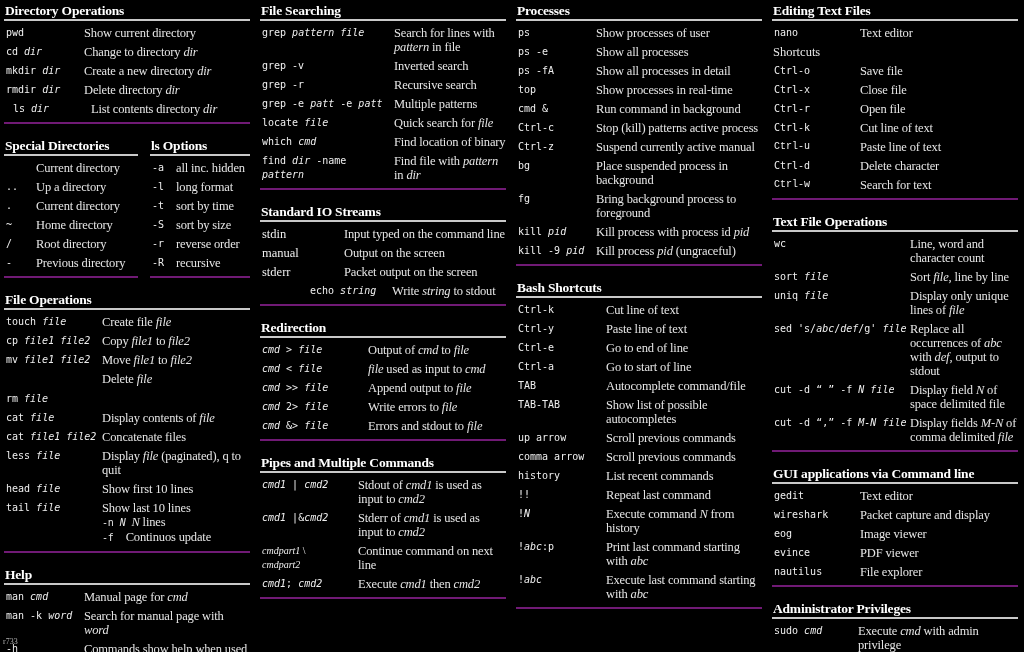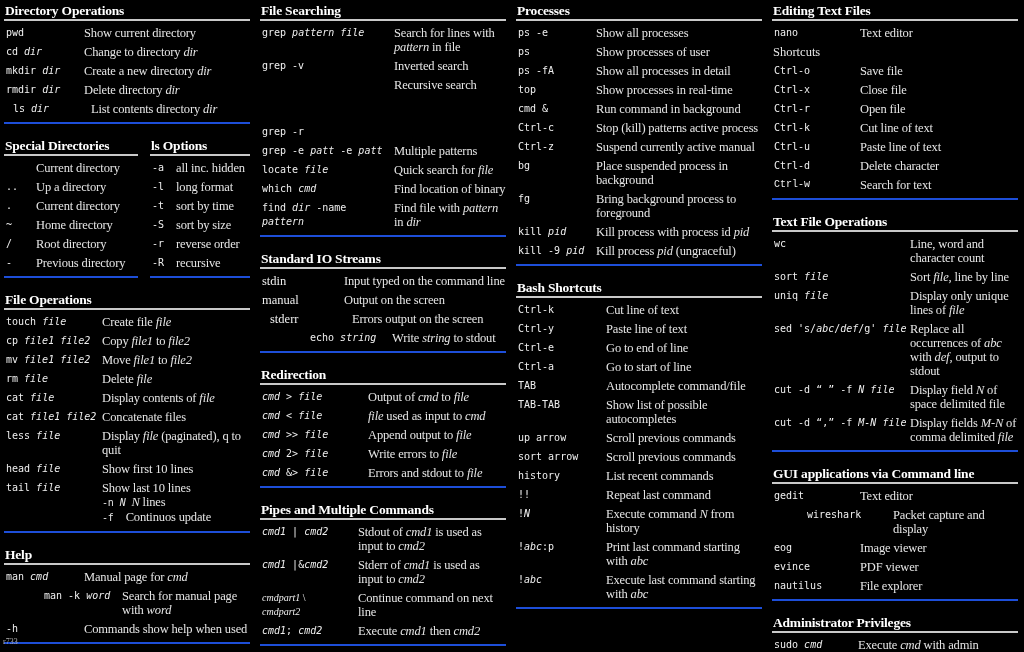--- a/index.html
+++ b/index.html
@@ -1,19 +1,19 @@
 <!DOCTYPE html>
 <html><head>
 <meta charset="utf-8">
 <style>
   html,body{margin:0;padding:0;background:#000;}
   body{width:1024px;height:652px;overflow:hidden;position:relative;color:#e6e6e6;}
   .sheet{display:flex;gap:10px;padding:2px 4px;}
   .col{width:246px;flex:none;}
-  .section{border-bottom:2px solid #1d4ed8;margin-bottom:13px;}
+  .section{border-bottom:2px solid #701a75;margin-bottom:13px;}
   .sec-title{margin:0;font-family:"Liberation Serif",serif;font-weight:bold;font-size:13.5px;line-height:15px;color:#fff;letter-spacing:-0.2px;border-bottom:2px solid #c9c9c9;padding:1px 2px 1px 1px;}
   .rows{padding:2px 0 4px;}
   .row{display:flex;align-items:flex-start;padding:2.5px 0;}
   .cmd{flex:none;font-family:"DejaVu Sans Mono",monospace;font-size:10px;line-height:14px;white-space:pre-wrap;padding-left:2px;color:#efefef;}
   .term{font-family:"Liberation Serif",serif;font-size:12.5px;}
   .desc{font-family:"Liberation Serif",serif;font-size:12.5px;line-height:14px;letter-spacing:-0.15px;flex:1;}
   .desc code,.cmd code{font-family:"DejaVu Sans Mono",monospace;font-size:10px;font-style:normal;}
   i{font-style:italic;}
   .rowlabel{font-family:"Liberation Serif",serif;font-size:12.5px;line-height:14px;padding-left:1px;}
   .split{display:flex;gap:12px;}
@@ -119,21 +119,21 @@
           </div>
           <div class="row">
             <span class="cmd" style="width: 96px;">cp <i>file1</i> <i>file2</i></span>
             <span class="desc">Copy <i>file1</i> to <i>file2</i></span>
           </div>
           <div class="row">
             <span class="cmd" style="width: 96px;">mv <i>file1</i> <i>file2</i></span>
             <span class="desc">Move <i>file1</i> to <i>file2</i></span>
           </div>
           <div class="row">
-            <span class="cmd" style="width: 96px;">rm <i>file</i></span>
+            <span class="cmd" style="width: 96px; margin-top: 20px;">rm <i>file</i></span>
             <span class="desc">Delete <i>file</i></span>
           </div>
           <div class="row">
             <span class="cmd" style="width: 96px;">cat <i>file</i></span>
             <span class="desc">Display contents of <i>file</i></span>
           </div>
           <div class="row">
             <span class="cmd" style="width: 96px;">cat <i>file1</i> <i>file2</i></span>
             <span class="desc">Concatenate files</span>
           </div>
@@ -152,21 +152,21 @@
         </div>
       </section>
       <section class="section">
         <h2 class="sec-title">Help</h2>
         <div class="rows">
           <div class="row">
             <span class="cmd" style="width: 78px;">man <i>cmd</i></span>
             <span class="desc">Manual page for <i>cmd</i></span>
           </div>
           <div class="row">
-            <span class="cmd" style="width: 78px; margin-left: 38px;">man -k <i>word</i></span>
+            <span class="cmd" style="width: 78px;">man -k <i>word</i></span>
             <span class="desc">Search for manual page with <i>word</i></span>
           </div>
           <div class="row">
             <span class="cmd" style="width: 78px;">-h</span>
             <span class="desc">Commands show help when used</span>
           </div>
         </div>
       </section>
     </div>
     <div class="col">
@@ -175,21 +175,21 @@
         <div class="rows">
           <div class="row">
             <span class="cmd" style="width: 132px;">grep <i>pattern</i> <i>file</i></span>
             <span class="desc">Search for lines with <i>pattern</i> in file</span>
           </div>
           <div class="row">
             <span class="cmd" style="width: 132px;">grep -v</span>
             <span class="desc">Inverted search</span>
           </div>
           <div class="row">
-            <span class="cmd" style="width: 132px; margin-top: 47px;">grep -r</span>
+            <span class="cmd" style="width: 132px;">grep -r</span>
             <span class="desc">Recursive search</span>
           </div>
           <div class="row">
             <span class="cmd" style="width: 132px;">grep -e <i>patt</i> -e <i>patt</i></span>
             <span class="desc">Multiple patterns</span>
           </div>
           <div class="row">
             <span class="cmd" style="width: 132px;">locate <i>file</i></span>
             <span class="desc">Quick search for <i>file</i></span>
           </div>
@@ -208,22 +208,22 @@
         <div class="rows">
           <div class="row">
             <span class="cmd term" style="width: 82px;">stdin</span>
             <span class="desc">Input typed on the command line</span>
           </div>
           <div class="row">
             <span class="cmd term" style="width: 82px;">manual</span>
             <span class="desc">Output on the screen</span>
           </div>
           <div class="row">
-            <span class="cmd term" style="width: 82px; margin-left: 8px;">stderr</span>
-            <span class="desc">Errors output on the screen</span>
+            <span class="cmd term" style="width: 82px;">stderr</span>
+            <span class="desc">Packet output on the screen</span>
           </div>
           <div class="row">
             <span class="cmd" style="width: 82px; margin-left: 48px;">echo <i>string</i></span>
             <span class="desc">Write <i>string</i> to stdout</span>
           </div>
         </div>
       </section>
       <section class="section">
         <h2 class="sec-title">Redirection</h2>
         <div class="rows">
@@ -269,28 +269,28 @@
             <span class="desc">Execute <i>cmd1</i> then <i>cmd2</i></span>
           </div>
         </div>
       </section>
     </div>
     <div class="col">
       <section class="section">
         <h2 class="sec-title">Processes</h2>
         <div class="rows">
           <div class="row">
+            <span class="cmd" style="width: 78px;">ps</span>
+            <span class="desc">Show processes of user</span>
+          </div>
+          <div class="row">
             <span class="cmd" style="width: 78px;">ps -e</span>
             <span class="desc">Show all processes</span>
           </div>
           <div class="row">
-            <span class="cmd" style="width: 78px;">ps</span>
-            <span class="desc">Show processes of user</span>
-          </div>
-          <div class="row">
             <span class="cmd" style="width: 78px;">ps -fA</span>
             <span class="desc">Show all processes in detail</span>
           </div>
           <div class="row">
             <span class="cmd" style="width: 78px;">top</span>
             <span class="desc">Show processes in real-time</span>
           </div>
           <div class="row">
             <span class="cmd" style="width: 78px;">cmd &amp;</span>
             <span class="desc">Run command in background</span>
@@ -346,21 +346,21 @@
           </div>
           <div class="row">
             <span class="cmd" style="width: 88px;">TAB-TAB</span>
             <span class="desc">Show list of possible autocompletes</span>
           </div>
           <div class="row">
             <span class="cmd" style="width: 88px;">up arrow</span>
             <span class="desc">Scroll previous commands</span>
           </div>
           <div class="row">
-            <span class="cmd" style="width: 88px;">sort arrow</span>
+            <span class="cmd" style="width: 88px;">comma arrow</span>
             <span class="desc">Scroll previous commands</span>
           </div>
           <div class="row">
             <span class="cmd" style="width: 88px;">history</span>
             <span class="desc">List recent commands</span>
           </div>
           <div class="row">
             <span class="cmd" style="width: 88px;">!!</span>
             <span class="desc">Repeat last command</span>
           </div>
@@ -400,21 +400,21 @@
           </div>
           <div class="row">
             <span class="cmd" style="width: 86px;">Ctrl-r</span>
             <span class="desc">Open file</span>
           </div>
           <div class="row">
             <span class="cmd" style="width: 86px;">Ctrl-k</span>
             <span class="desc">Cut line of text</span>
           </div>
           <div class="row">
-            <span class="cmd" style="width: 86px;">Ctrl-u</span>
+            <span class="cmd" style="width: 86px; font-family: Liberation Mono, monospace;">Ctrl-u</span>
             <span class="desc">Paste line of text</span>
           </div>
           <div class="row">
             <span class="cmd" style="width: 86px;">Ctrl-d</span>
             <span class="desc">Delete character</span>
           </div>
           <div class="row">
             <span class="cmd" style="width: 86px; font-family: Liberation Mono, monospace;">Ctrl-w</span>
             <span class="desc">Search for text</span>
           </div>
@@ -450,21 +450,21 @@
         </div>
       </section>
       <section class="section">
         <h2 class="sec-title">GUI applications via Command line</h2>
         <div class="rows">
           <div class="row">
             <span class="cmd" style="width: 86px;">gedit</span>
             <span class="desc">Text editor</span>
           </div>
           <div class="row">
-            <span class="cmd" style="width: 86px; margin-left: 33px;">wireshark</span>
+            <span class="cmd" style="width: 86px;">wireshark</span>
             <span class="desc">Packet capture and display</span>
           </div>
           <div class="row">
             <span class="cmd" style="width: 86px;">eog</span>
             <span class="desc">Image viewer</span>
           </div>
           <div class="row">
             <span class="cmd" style="width: 86px;">evince</span>
             <span class="desc">PDF viewer</span>
           </div>

